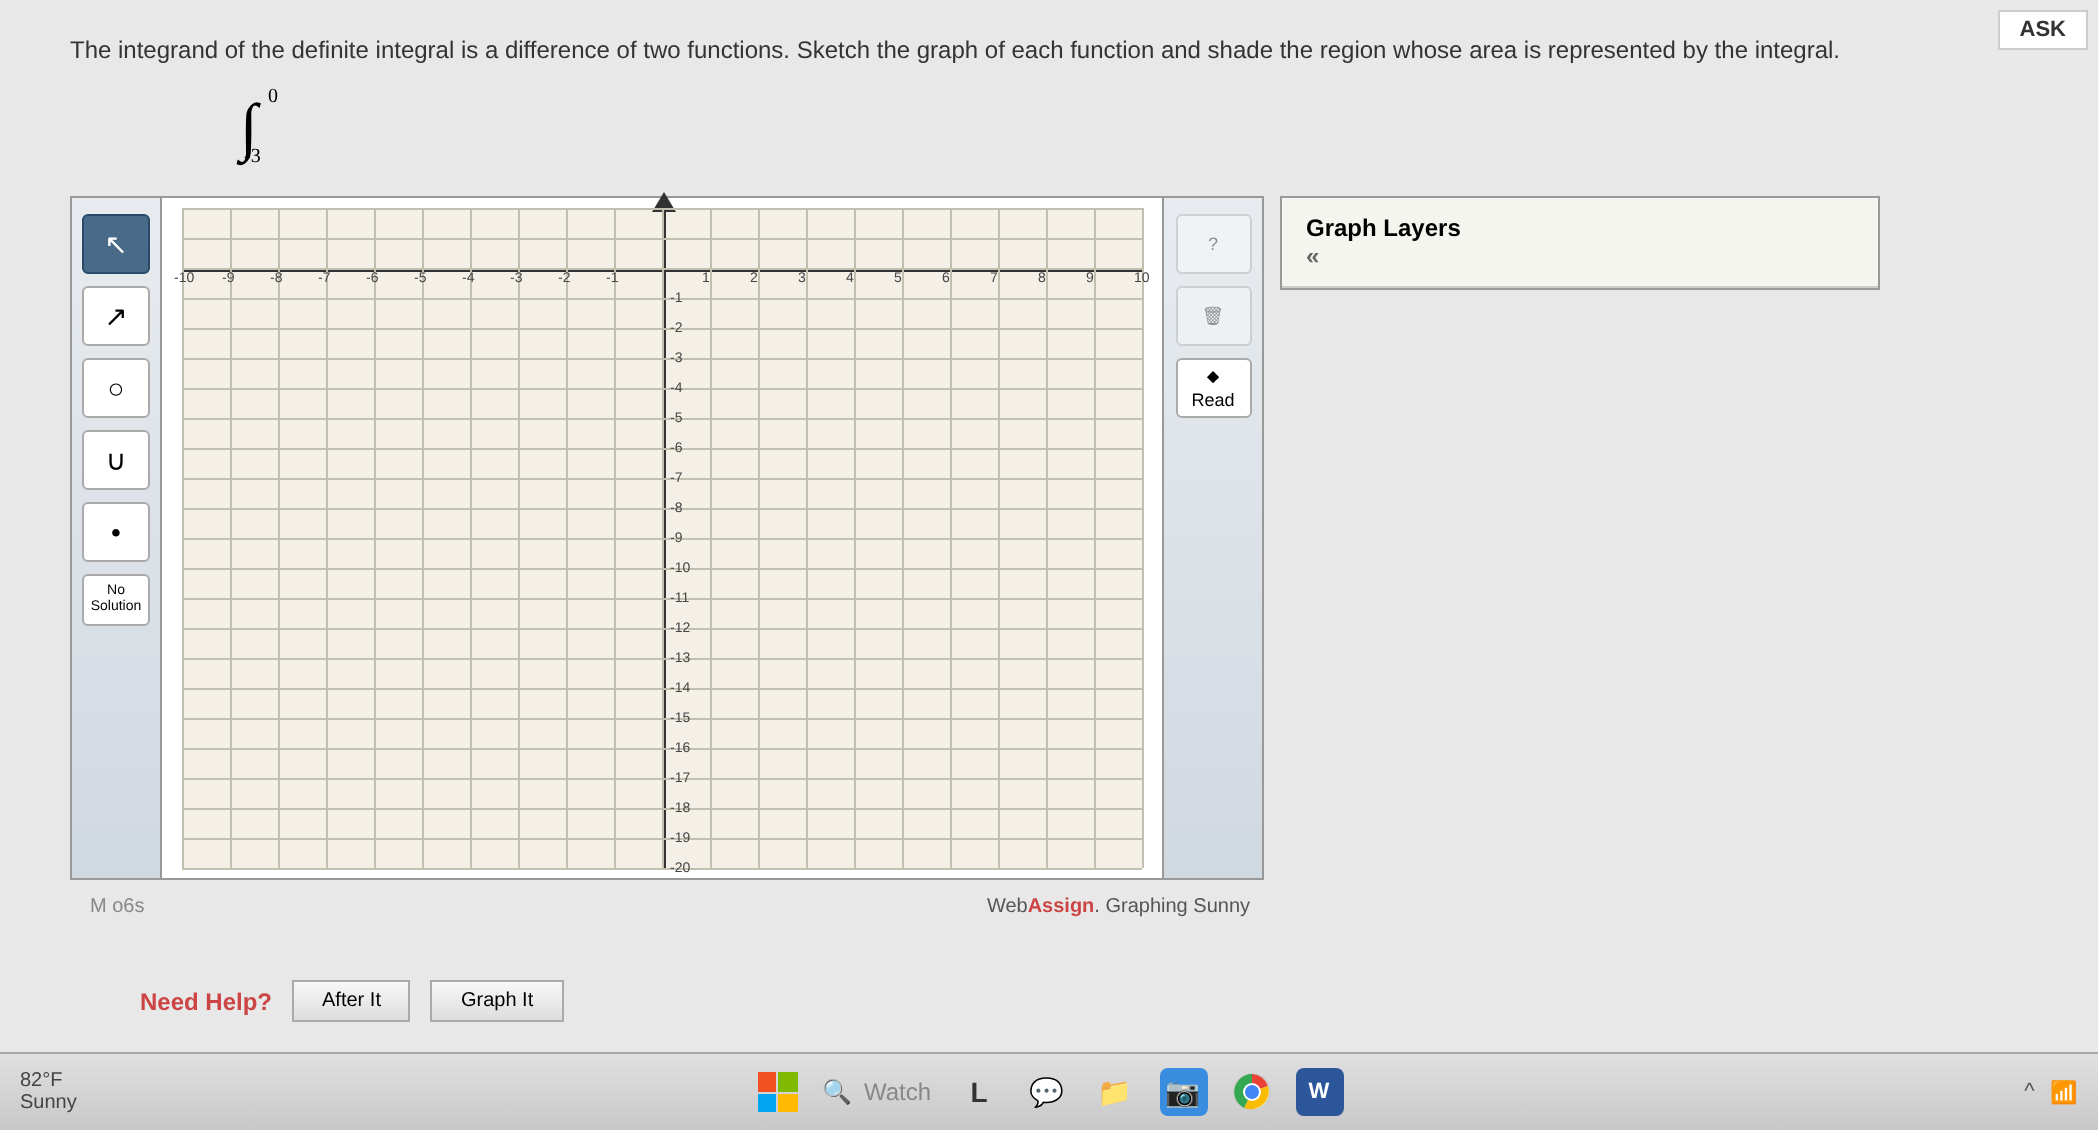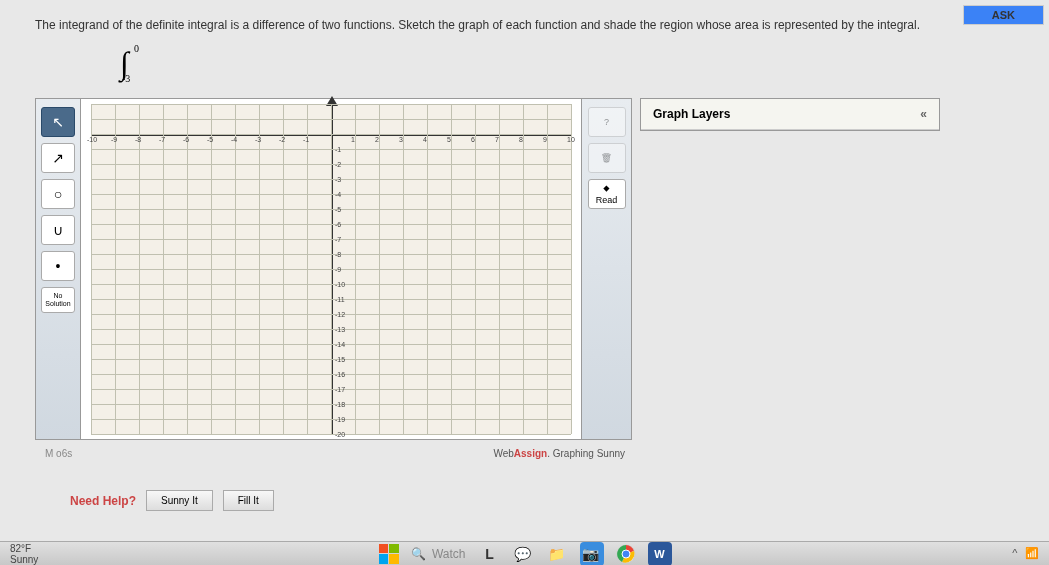--- a/index.html
+++ b/index.html
@@ -8,23 +8,23 @@
       background: #e8e8e8;
       width: 1049px;
       height: 565px;
       position: relative;
       overflow: hidden;
     }
     .top-btn {
       position: absolute;
       top: 5px;
       right: 5px;
-      background: #3b82f6;
+      background: #ffffff;
       border: 1px solid #ccc;
-      padding: 3px 28px;
+      padding: 3px 10px;
       font-size: 11px;
       font-weight: bold;
       color: #333;
     }
     .question-text {
       position: absolute;
       top: 18px;
       left: 35px;
       font-size: 12px;
       color: #333;
@@ -172,20 +172,21 @@
       border: 1px solid #999;
     }
     .layers-header {
       padding: 8px 12px;
       font-size: 12px;
       font-weight: bold;
       display: flex;
       justify-content: space-between;
       background: #f5f5f0;
       border-bottom: 1px solid #ccc;
+      flex-direction: column;
     }
     .layers-body {
       padding: 10px 12px;
       font-size: 11px;
       color: #333;
       line-height: 1.4;
     }
     .collapse-btn {
       font-size: 12px;
       color: #666;
@@ -222,21 +223,21 @@
       font-size: 10px;
       background: linear-gradient(#f8f8f8, #ddd);
       border: 1px solid #aaa;
       cursor: pointer;
     }
     .taskbar {
       position: absolute;
       bottom: 0;
       left: 0;
       width: 100%;
-      height: 24px;
+      height: 39px;
       background: linear-gradient(#e0e0e0, #c8c8c8);
       border-top: 1px solid #aaa;
       display: flex;
       align-items: center;
       padding: 0 10px;
     }
     .temp-widget {
       font-size: 10px;
       color: #444;
       line-height: 11px;
@@ -422,22 +423,22 @@
 
 <div class="graph-layers-panel">
   <div class="layers-header">
     <span>Graph Layers</span>
     <span class="collapse-btn">«</span>
   </div>
 </div>
 
 <div class="need-help">
   <span class="need-help-label">Need Help?</span>
-  <button class="help-btn">Sunny It</button>
-  <button class="help-btn">Fill It</button>
+  <button class="help-btn">After It</button>
+  <button class="help-btn">Graph It</button>
 </div>
 
 <div class="taskbar">
   <div class="temp-widget">
     <div>82°F</div>
     <div>Sunny</div>
   </div>
   <div class="taskbar-center">
     <div class="win-logo">
         <div></div>

